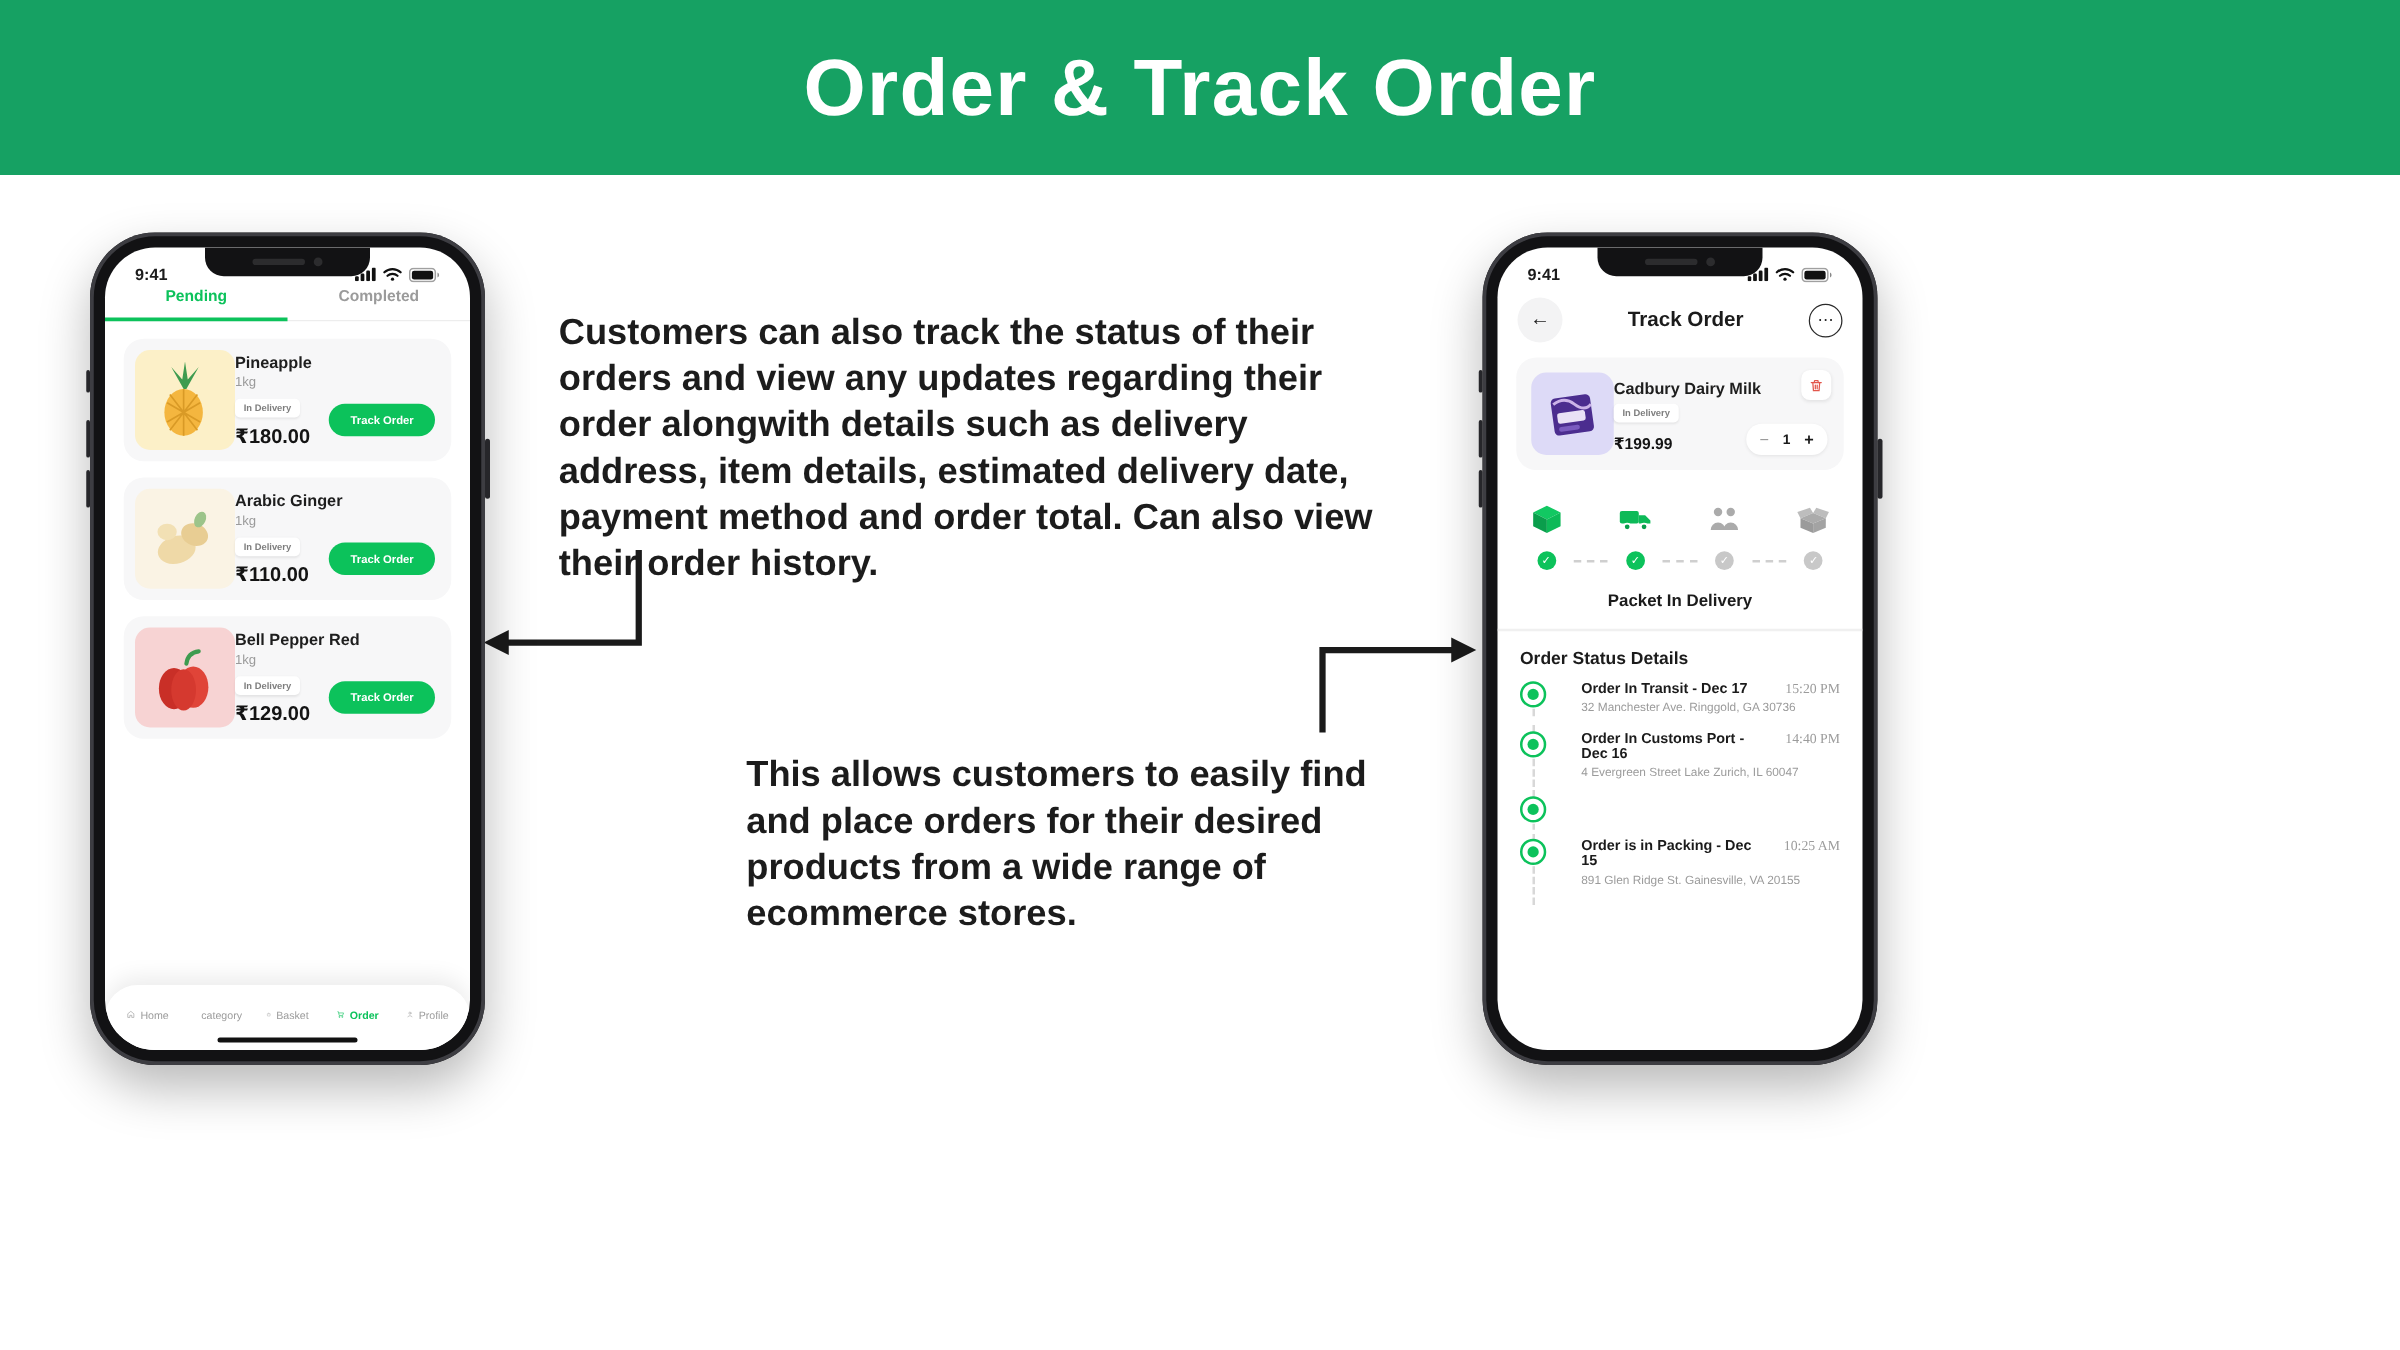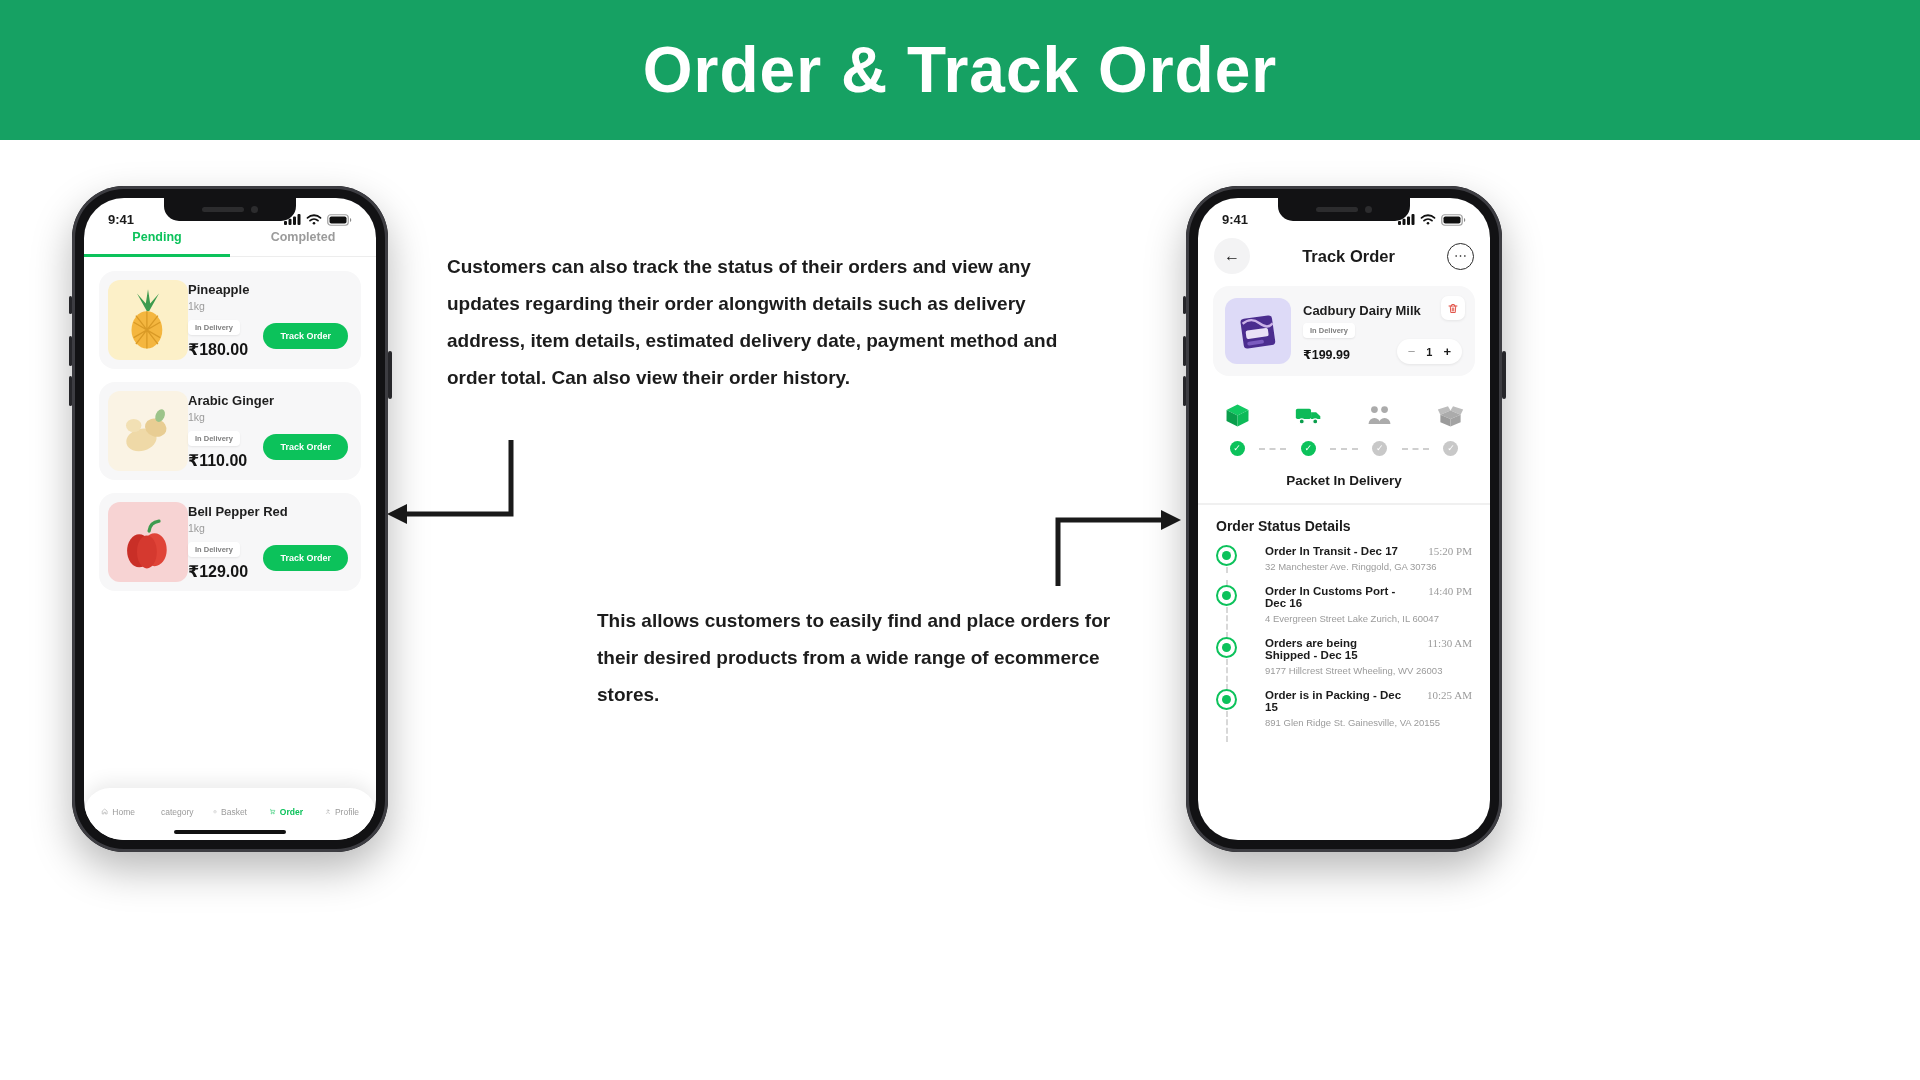--- a/index.html
+++ b/index.html
@@ -10,21 +10,21 @@
     background:#ffffff;
     font-family:"Liberation Sans","DejaVu Sans",sans-serif;
     color:#1b1b1b;
   }
 
   
   .banner { height:140px; background:var(--banner); display:flex; align-items:center; justify-content:center; }
   .banner h1 { margin:0; color:#fff; font-size:64px; font-weight:800; letter-spacing:1px; }
 
   
-  .annotation { position:absolute; font-weight:700; font-size:19px; line-height:37px; color:#1c1c1c; margin:0; }
+  .annotation { position:absolute; font-weight:700; font-size:29px; line-height:37px; color:#1c1c1c; margin:0; }
   .annotation-1 { left:447px; top:248px; width:660px; }
   .annotation-2 { left:597px; top:602px; width:520px; }
 
   .arrows { position:absolute; left:0; top:0; pointer-events:none; }
 
   
   .phone {
     position:absolute; width:316px; height:666px;
     background:#121214; border-radius:52px; padding:12px;
     box-shadow: inset 0 0 0 3px #3d3d42, 0 18px 40px rgba(0,0,0,0.28);
@@ -92,21 +92,21 @@
   .track-header { display:flex; align-items:center; padding:8px 16px 6px; }
   .back-btn { width:36px; height:36px; border-radius:50%; background:#F3F3F4; border:none;
               display:flex; align-items:center; justify-content:center; cursor:pointer; flex-shrink:0; }
   .back-btn span { font-size:16px; font-weight:700; color:#1b1b1b; line-height:1; }
   .track-title { flex:1; text-align:center; font-size:16.5px; font-weight:700; }
   .more-btn { width:27px; height:27px; border-radius:50%; border:1.6px solid #2a2a2a; background:#fff;
               display:flex; align-items:center; justify-content:center; cursor:pointer; flex-shrink:0; }
   .more-btn span { font-size:13px; color:#2a2a2a; line-height:0; }
 
   .track-card { margin:6px 15px 0; background:#F7F7F8; border-radius:16px; padding:12px;
-                display:flex; gap:12px; position:relative; align-items:center; }
+                display:flex; position:relative; align-items:center; }
   .trash-btn { position:absolute; top:10px; right:10px; width:24px; height:24px; border-radius:7px;
                background:#fff; border:none; display:flex; align-items:center; justify-content:center;
                box-shadow:0 1px 3px rgba(0,0,0,0.08); cursor:pointer; }
   .stepper { position:absolute; right:13px; bottom:12px; background:#fff; border-radius:16px;
              display:flex; align-items:center; gap:11px; padding:6px 11px;
              box-shadow:0 1px 3px rgba(0,0,0,0.08); }
   .stepper button { border:none; background:none; font-size:13px; color:#9b9b9b; cursor:pointer;
                     padding:0; line-height:1; font-family:inherit; }
   .stepper .step-plus { color:#1b1b1b; font-weight:700; }
   .step-qty { font-size:11px; font-weight:700; }
@@ -458,27 +458,20 @@
           <div class="tl-top">
             <span class="tl-title">Order In Customs Port - Dec 16</span>
             <span class="tl-time">14:40 PM</span>
           </div>
           <div class="tl-addr">4 Evergreen Street Lake Zurich, IL 60047</div>
         </div>
       </div>
 
       <div class="tl-entry">
         <div class="tl-marker"></div>
-        <div class="tl-body">
-          <div class="tl-top">
-            <span class="tl-title">Orders are being Shipped - Dec 15</span>
-            <span class="tl-time">11:30 AM</span>
-          </div>
-          <div class="tl-addr">9177 Hillcrest Street Wheeling, WV 26003</div>
-        </div>
       </div>
 
       <div class="tl-entry">
         <div class="tl-marker"></div>
         <div class="tl-body">
           <div class="tl-top">
             <span class="tl-title">Order is in Packing - Dec 15</span>
             <span class="tl-time">10:25 AM</span>
           </div>
           <div class="tl-addr">891 Glen Ridge St. Gainesville, VA 20155</div>

